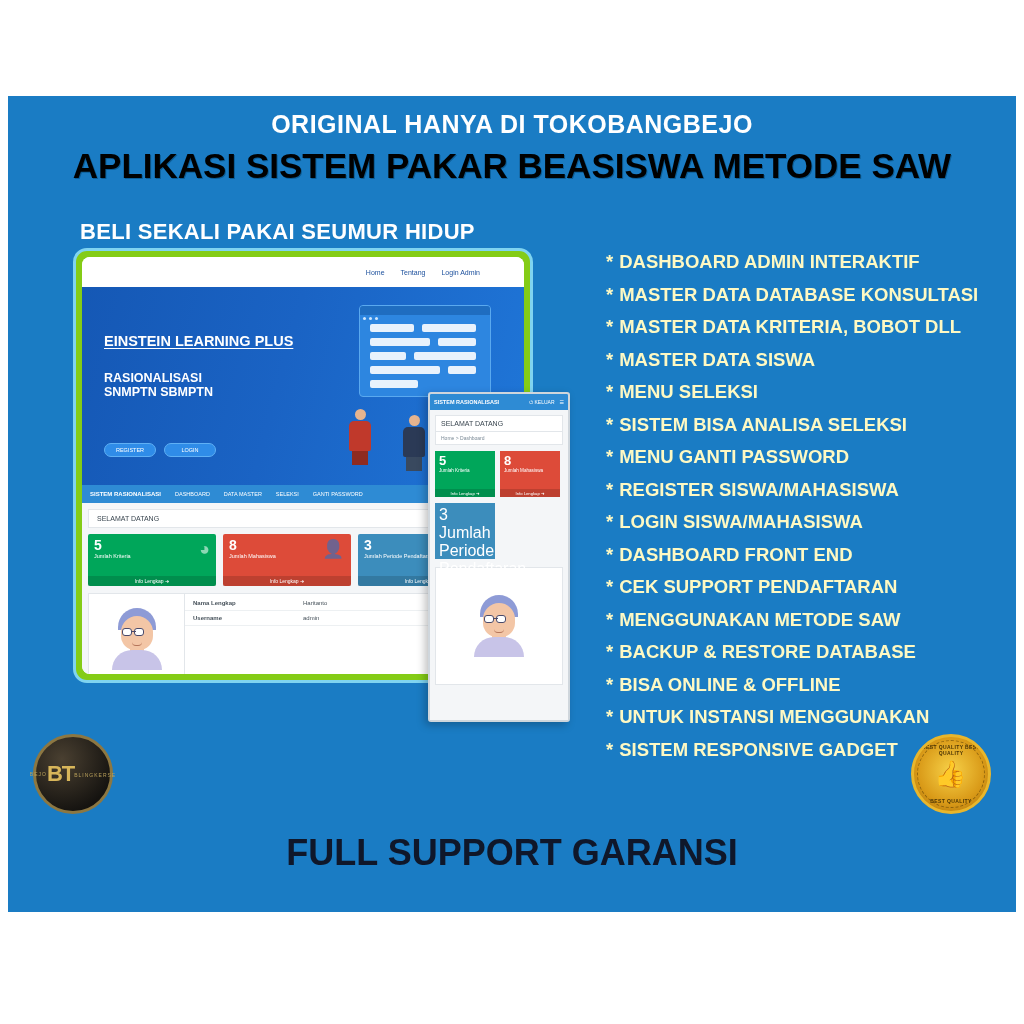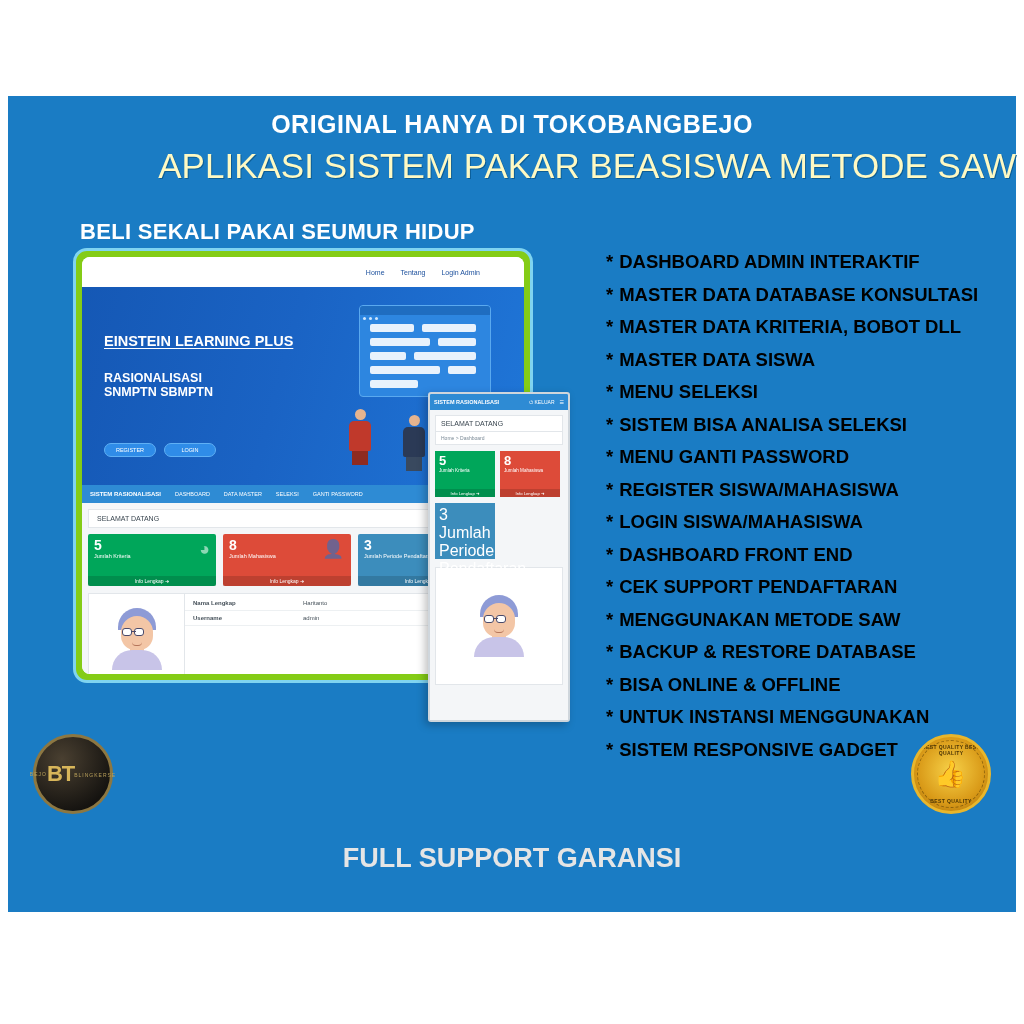--- a/index.html
+++ b/index.html
@@ -22,51 +22,51 @@
     background: #1a7cc4;
   }
   .top-line {
     position: absolute; top: 14px; left: 0; width: 100%;
     text-align: center;
     color: #ffffff;
     font-size: 25px; font-weight: bold; letter-spacing: .5px;
   }
   .headline {
     position: absolute; top: 50px; left: 0; width: 100%;
-    text-align: right;
-    color: #fef9c3;
-    font-size: 35px; font-weight: normal; letter-spacing: 0px;
+    text-align: center;
+    color: #000000;
+    font-size: 35px; font-weight: bold; letter-spacing: 0px;
     text-shadow: 1px 1px 0 #0c5d96;
   }
   .subhead {
     position: absolute; top: 123px; left: 72px;
     color: #ffffff;
     font-size: 22px; font-weight: bold; letter-spacing: .3px;
   }
   
   .features {
     position: absolute;
     left: 598px; top: 150px;
     width: 410px;
   }
   .feature {
-    color: #000000;
+    color: #fef9c3;
     font-size: 18.5px;
     font-weight: bold;
     line-height: 32.5px;
     white-space: nowrap;
     letter-spacing: 0px;
   }
   .feature .star { margin-right: 6px; }
   
   .bottom-line {
     position: absolute; bottom: 38px; left: 0; width: 100%;
     text-align: center;
-    color: #e5e5e5;
-    font-size: 27px; font-weight: bold;
+    color: #0f172a;
+    font-size: 36px; font-weight: bold;
   }
   
   .badge {
     position: absolute;
     width: 80px; height: 80px;
     border-radius: 50%;
   }
   .badge-left {
     left: 25px; bottom: 98px;
     background: radial-gradient(circle at 35% 30%, #4a4031, #151310 75%);

